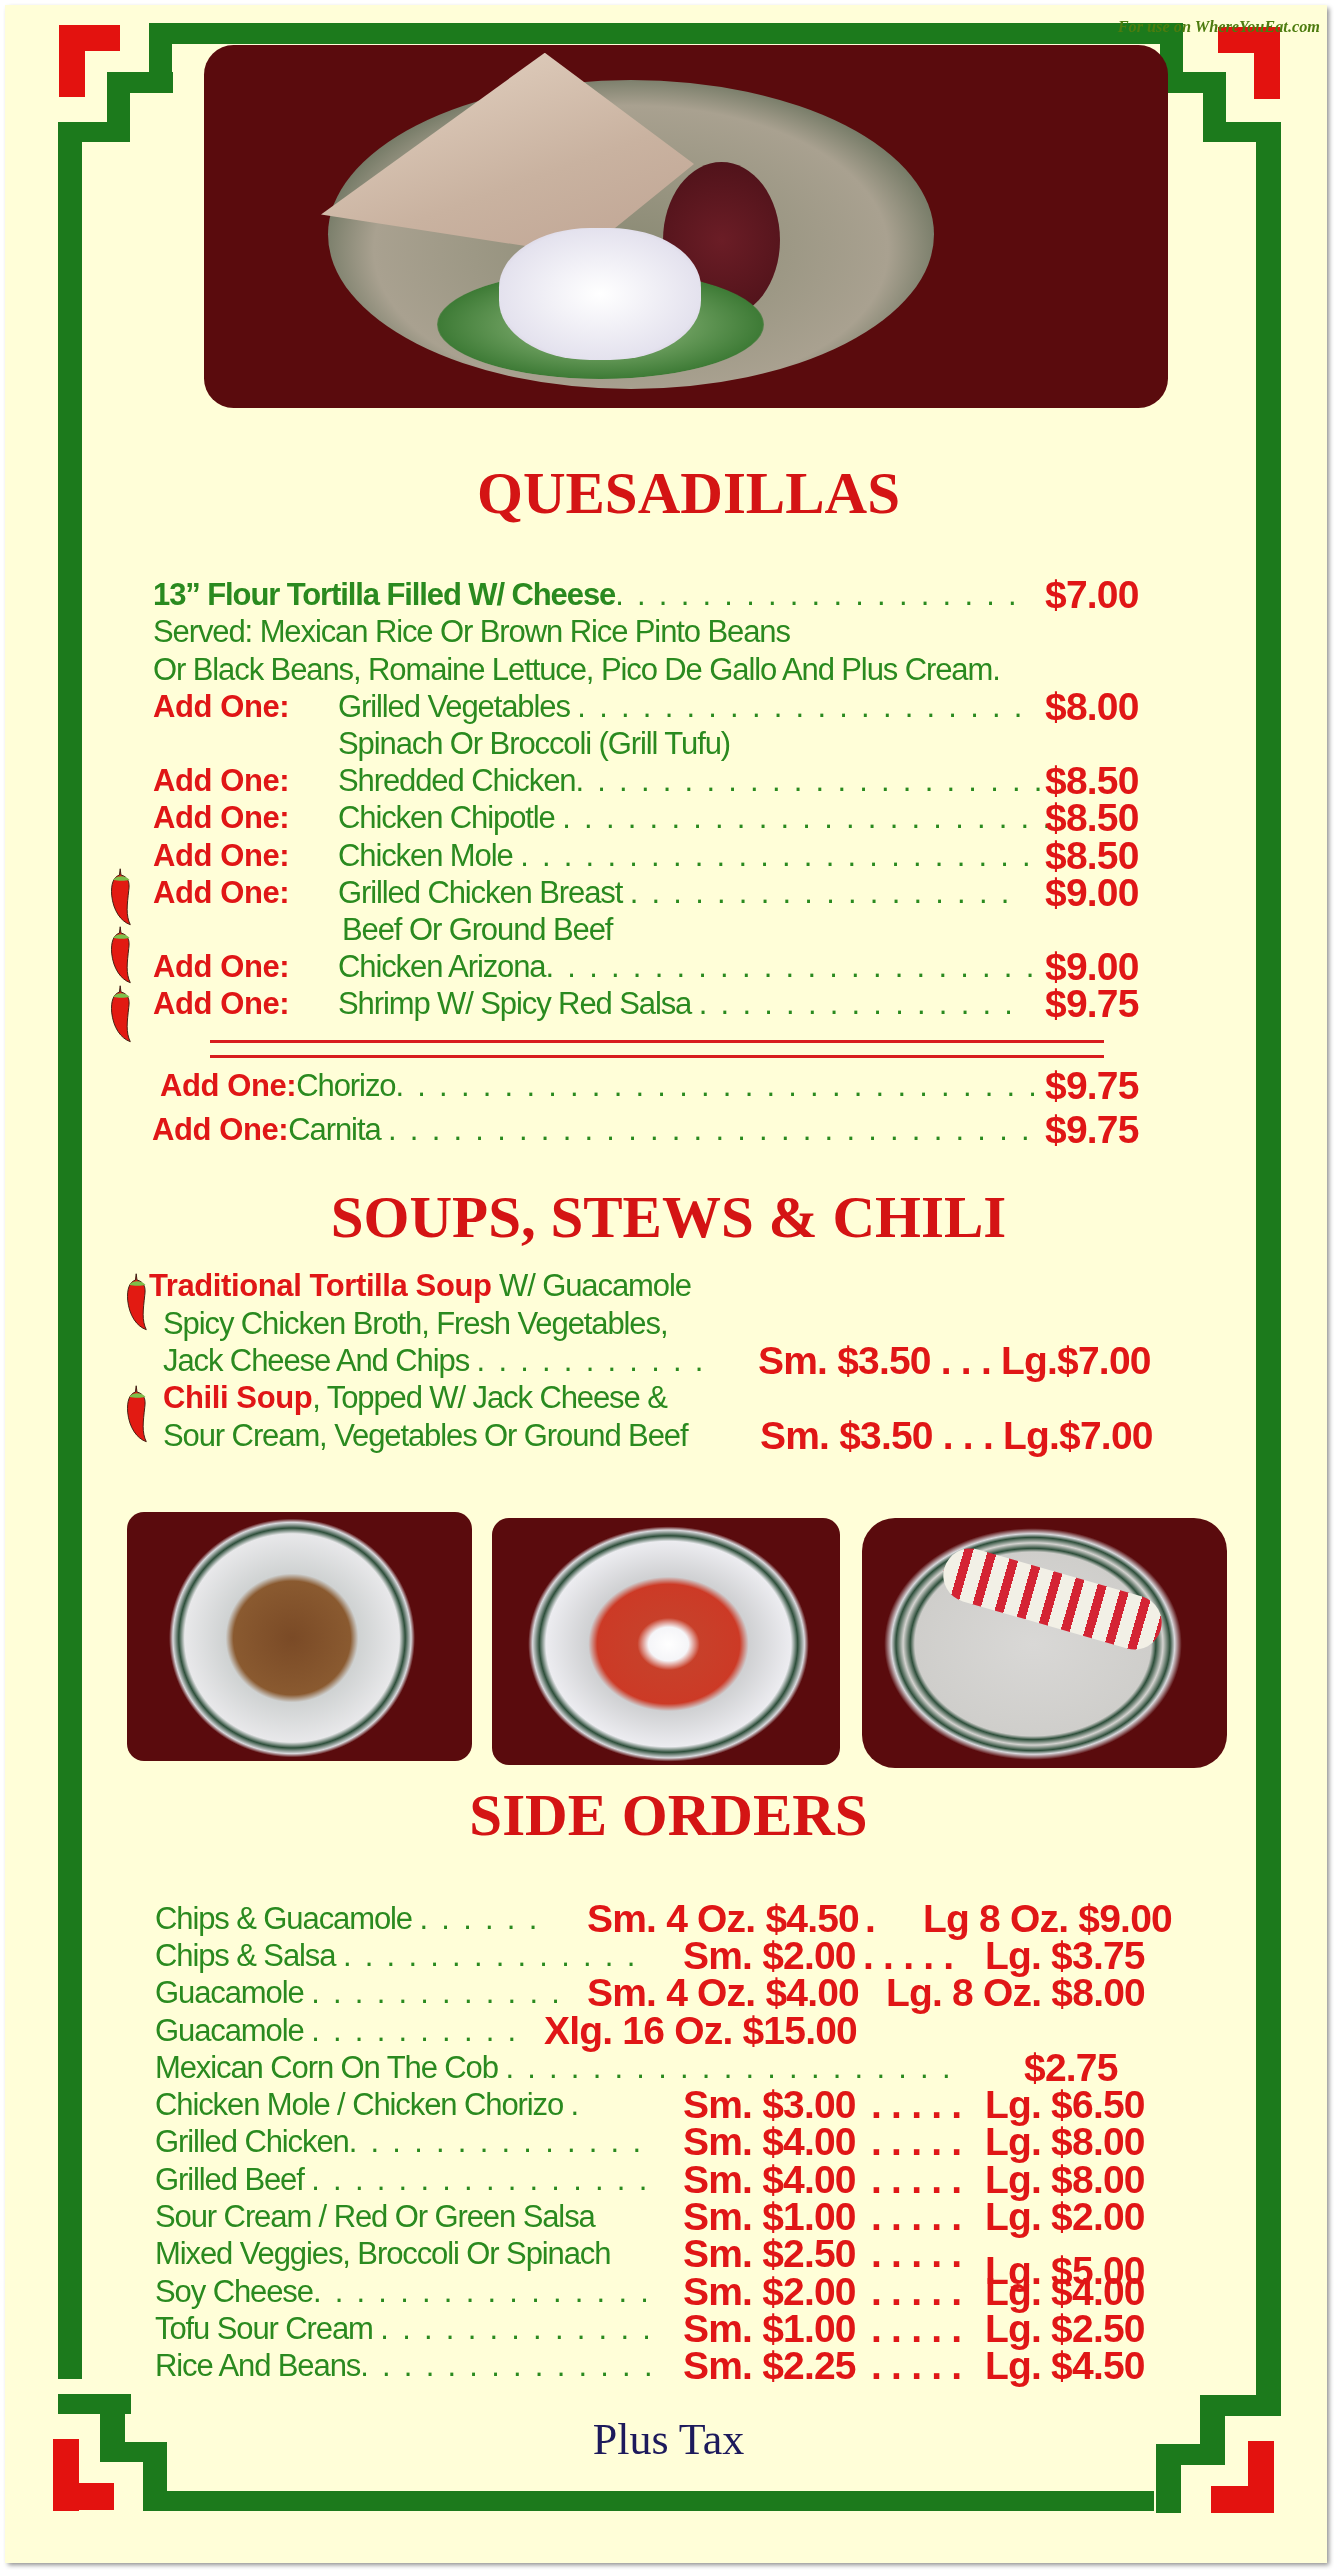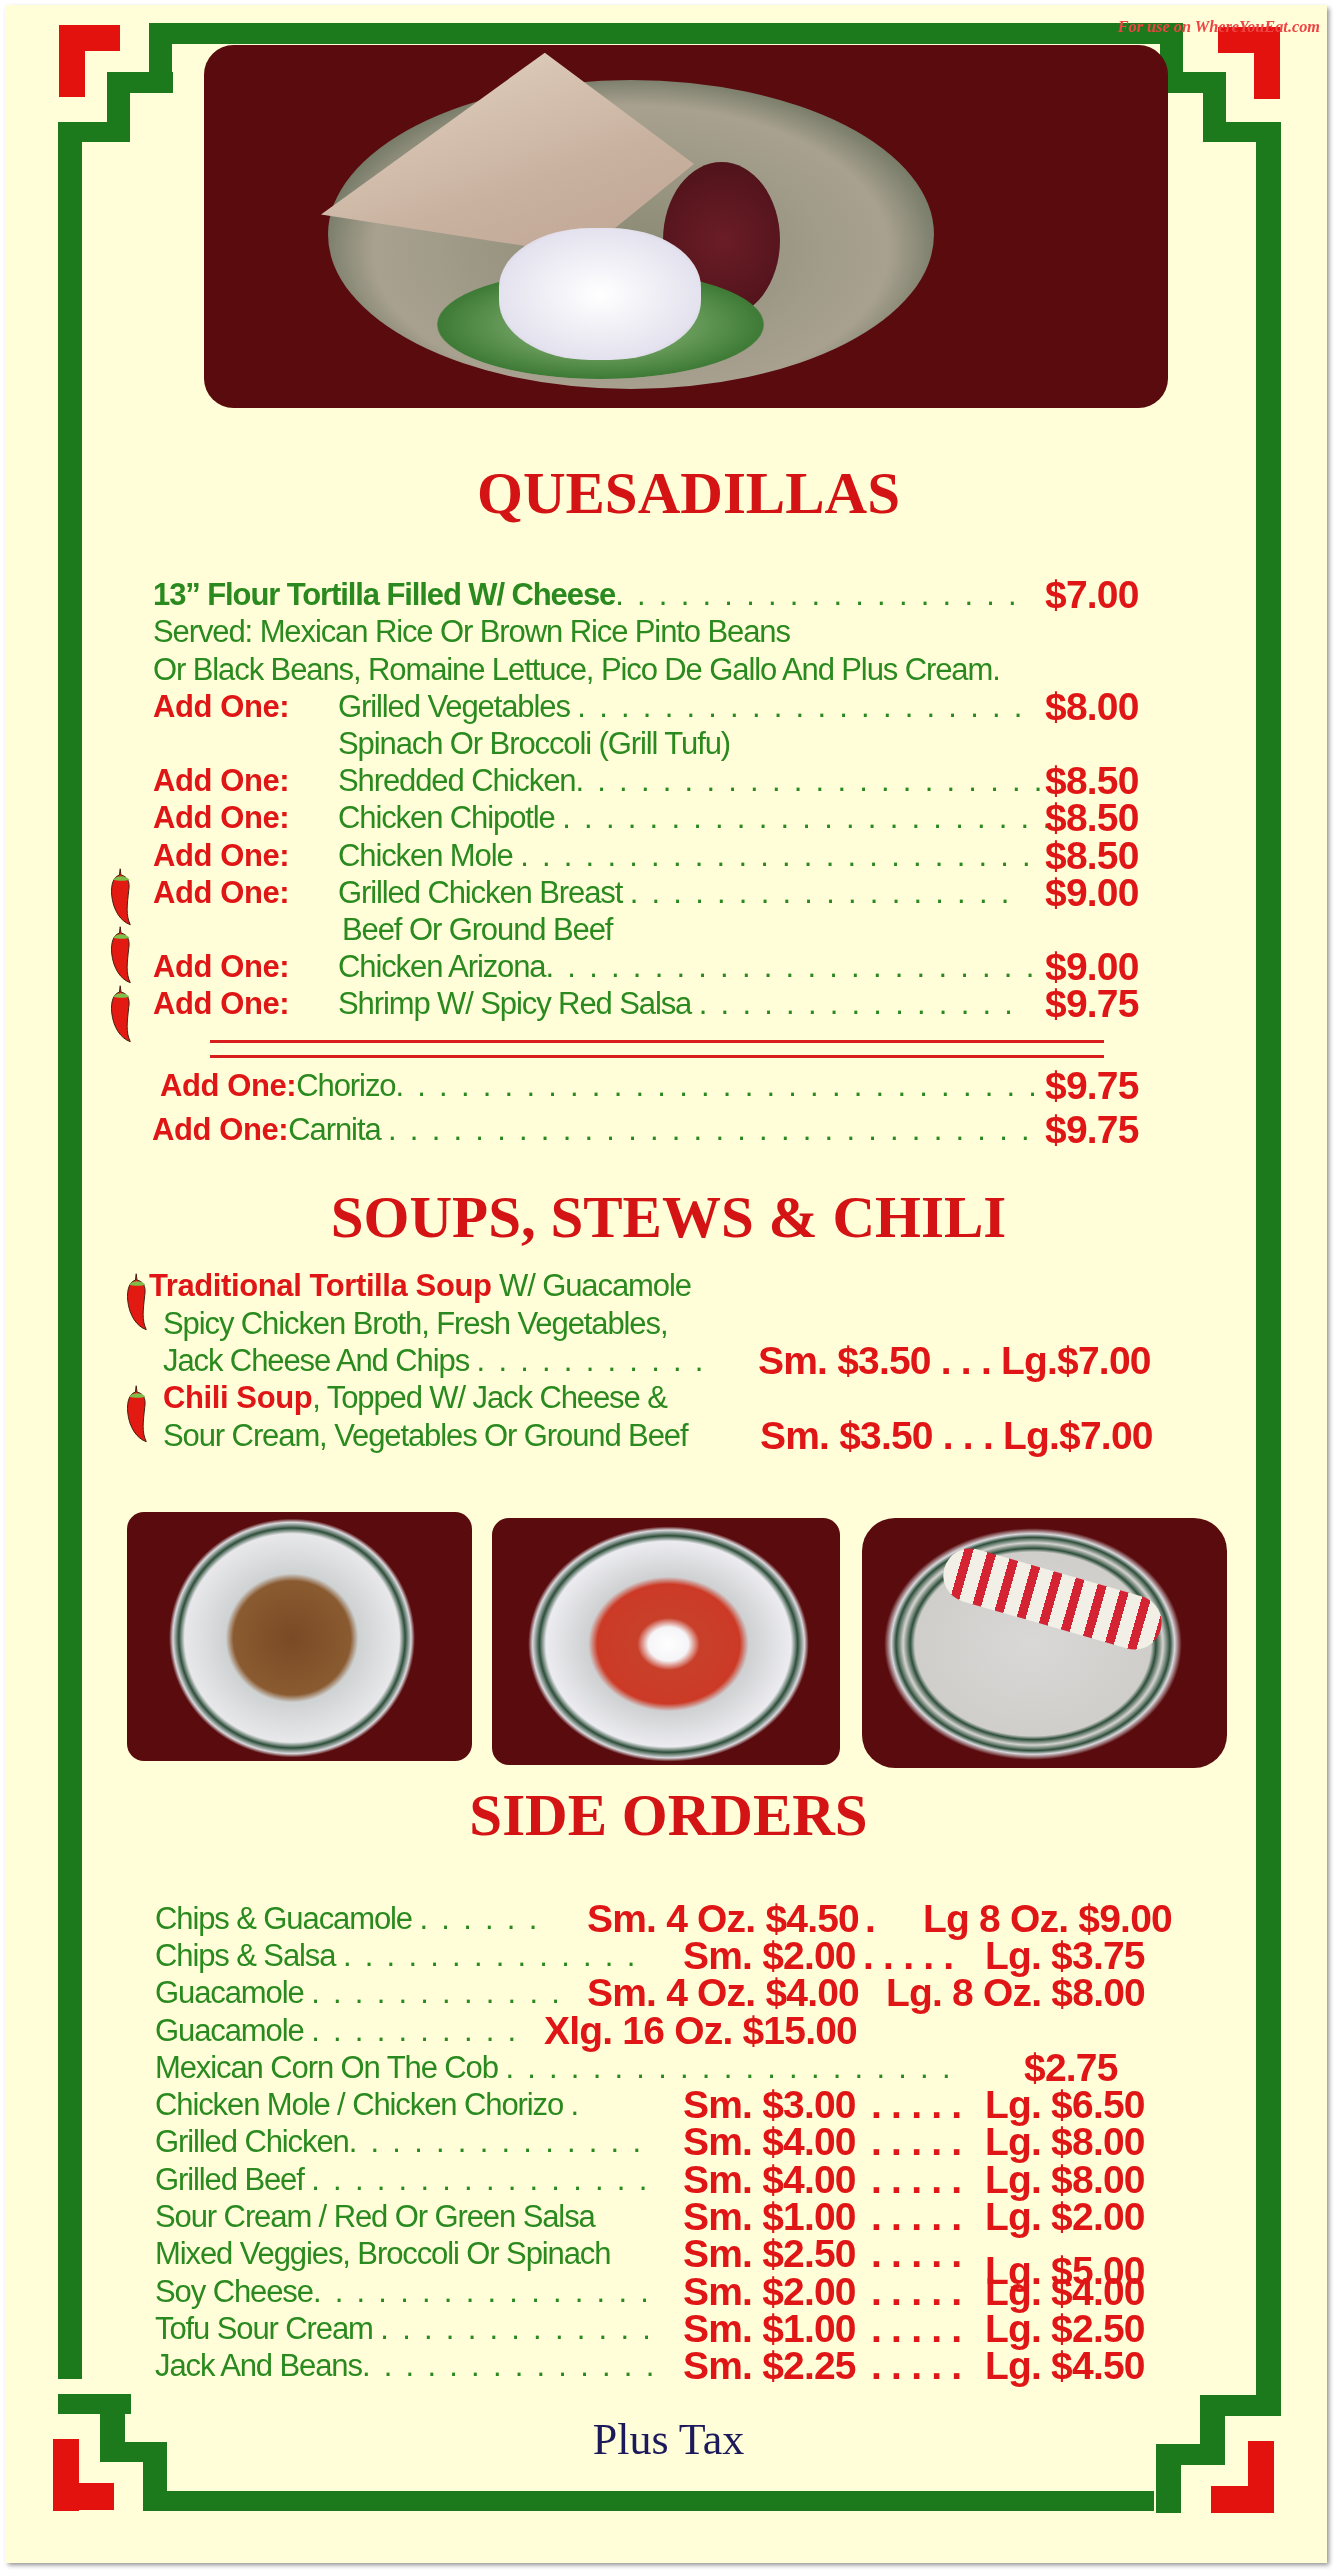--- a/index.html
+++ b/index.html
@@ -2,21 +2,21 @@
 <html style="font-size:12.4px"><head>
 <meta charset="utf-8">
 <style>
   html,body{margin:0;padding:0;}
   body{width:1337px;height:2576px;background:#ffffff;position:relative;overflow:hidden;}
   .sheet{position:absolute;left:4.7px;top:4.7px;width:1322px;height:2558px;background:#fffed8;
          box-shadow:3.1px 3.1px 4.7px rgba(0,0,0,0.45);}
   .g{position:absolute;background:#1c7a1c;}
   .r{position:absolute;background:#e3120f;}
   .watermark{position:absolute;right:17px;top:17px;font-family:"Liberation Serif",serif;font-style:italic;font-weight:bold;
-             font-size:16.3px;color:#ef4444;letter-spacing:0px;}
+             font-size:16.3px;color:#4d7c0f;letter-spacing:0px;}
   .photo{position:absolute;background:#5a0b0d;border-radius:29.5px;overflow:hidden;}
   .plate{position:absolute;border-radius:50%;}
   .heading{position:absolute;left:0;width:1337px;text-align:center;font-family:"Liberation Serif",serif;font-weight:bold;
            color:#d41414;letter-spacing:0px;}
   .line{position:absolute;font-family:"Liberation Sans",sans-serif;font-size:31px;line-height:37px;color:#2a8a1f;
         white-space:nowrap;letter-spacing:-1.1px;}
   .red{color:#e01616;font-weight:bold;letter-spacing:-0.4px;}
   .bold{font-weight:bold;}
   .dots{color:#2a8a1f;letter-spacing:2.3px;}
   .price{position:absolute;font-family:"Liberation Sans",sans-serif;font-size:39px;line-height:37px;color:#e01616;font-weight:bold;white-space:nowrap;letter-spacing:-0.8px;}
@@ -239,20 +239,20 @@
   <div class="line" style="left:155px;top:2273px;"><span>Soy Cheese</span><span class="dots">. . . . . . . . . . . . . . . .</span></div>
   <div class="price" style="left:683px;top:2273px;">Sm. $2.00</div>
   <div class="price" style="left:871px;top:2273px;">. . . . .</div>
   <div class="price" style="left:985px;top:2273px;">Lg. $4.00</div>
 
   <div class="line" style="left:155px;top:2310px;"><span>Tofu Sour Cream</span> <span class="dots">. . . . . . . . . . . . .</span></div>
   <div class="price" style="left:683px;top:2310px;">Sm. $1.00</div>
   <div class="price" style="left:871px;top:2310px;">. . . . .</div>
   <div class="price" style="left:985px;top:2310px;">Lg. $2.50</div>
 
-  <div class="line" style="left:155px;top:2347px;"><span>Jack And Beans</span><span class="dots">. . . . . . . . . . . . . .</span></div>
+  <div class="line" style="left:155px;top:2347px;"><span>Rice And Beans</span><span class="dots">. . . . . . . . . . . . . .</span></div>
   <div class="price" style="left:683px;top:2347px;">Sm. $2.25</div>
   <div class="price" style="left:871px;top:2347px;">. . . . .</div>
   <div class="price" style="left:985px;top:2347px;">Lg. $4.50</div>
 </div>
 
 <div class="plustax">Plus Tax</div>
 
 
 </body></html>

